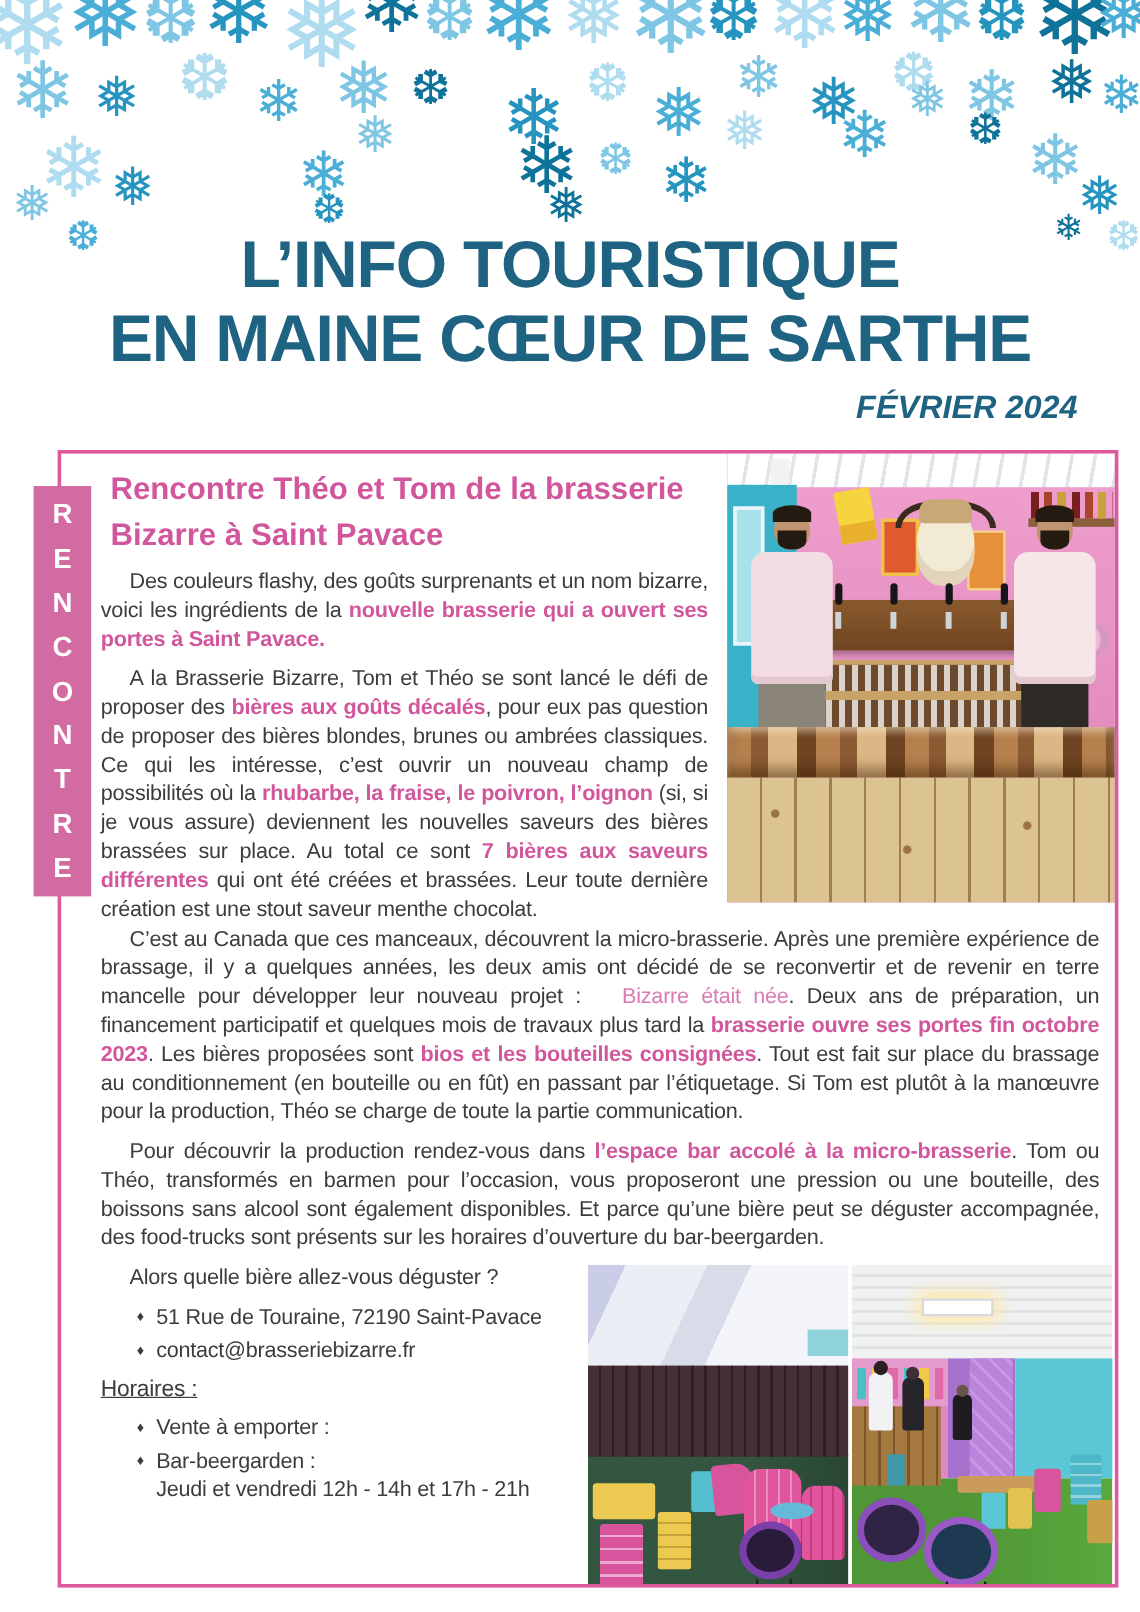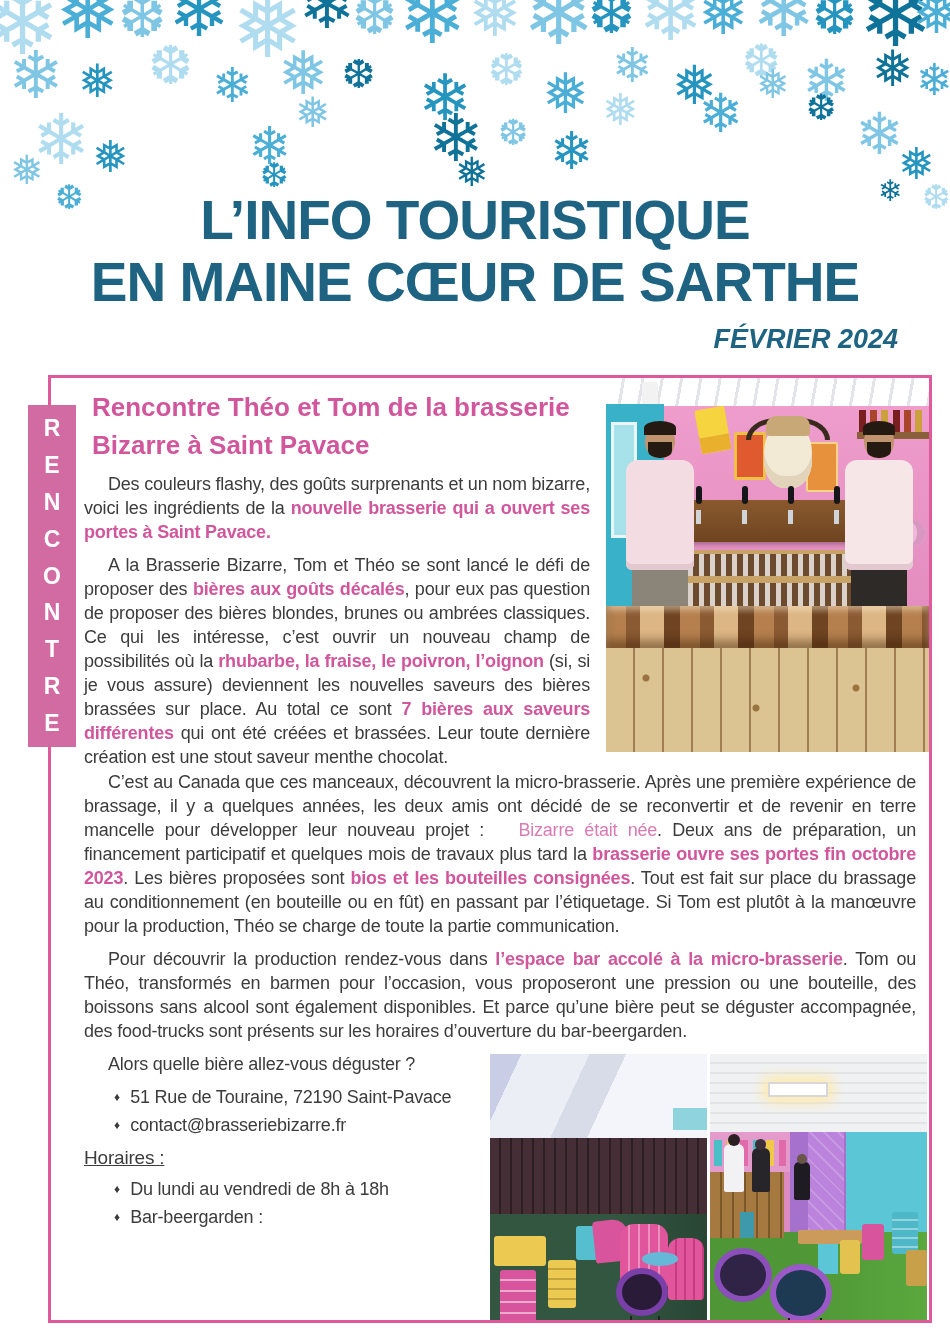--- a/index.html
+++ b/index.html
@@ -340,24 +340,25 @@
     <div class="bullet-row">
       <span class="bullet-glyph">♦</span>
       <div class="bullet-content">contact@brasseriebizarre.fr</div>
     </div>
 
     <div style="display:block"></div>
     <div class="sub-heading">Horaires :</div>
     <div class="bullet-row">
       <span class="bullet-glyph">♦</span>
       <div class="bullet-content">
-        <div>Du lundi au vendredi de 8h à 18h</div>
+        <div>Vente à emporter :</div>
       </div>
     </div>
     <div class="bullet-row">
       <span class="bullet-glyph">♦</span>
       <div class="bullet-content">
         <div>Bar-beergarden :</div>
+        <div>Jeudi et vendredi 12h - 14h et 17h - 21h</div>
       </div>
     </div>
 
   </div>
 </div>
 
 </body></html>

